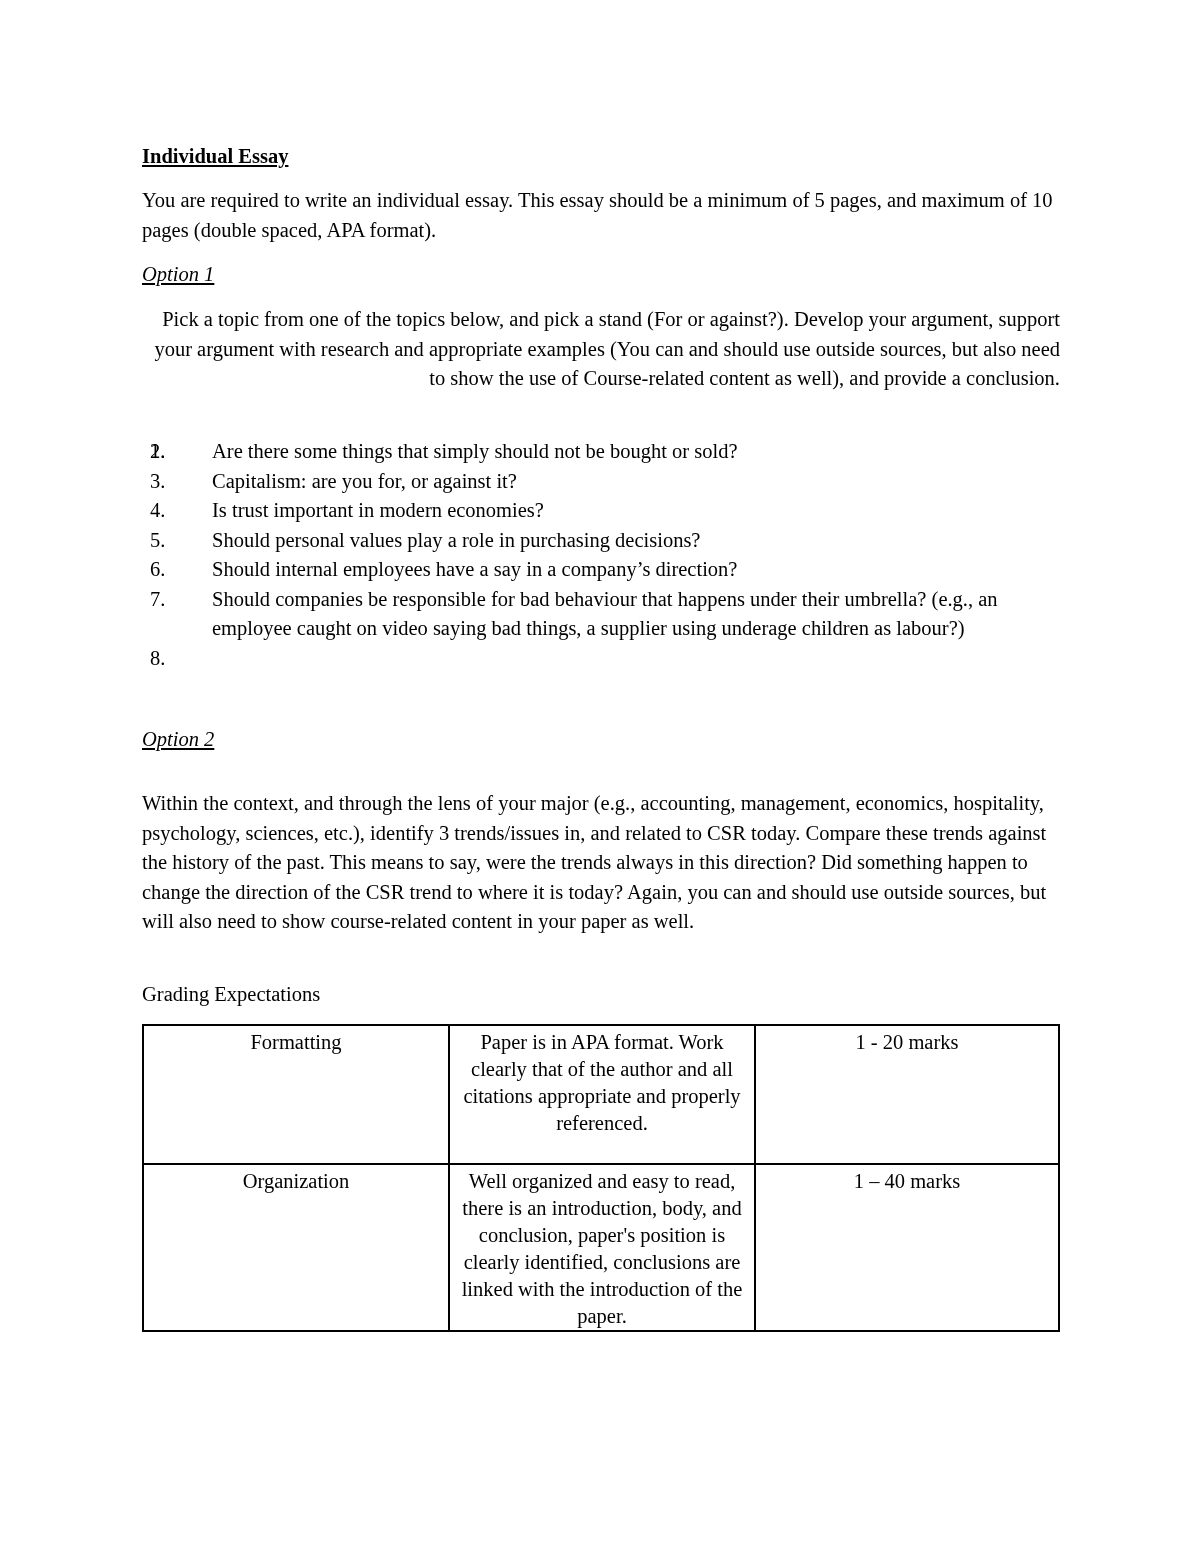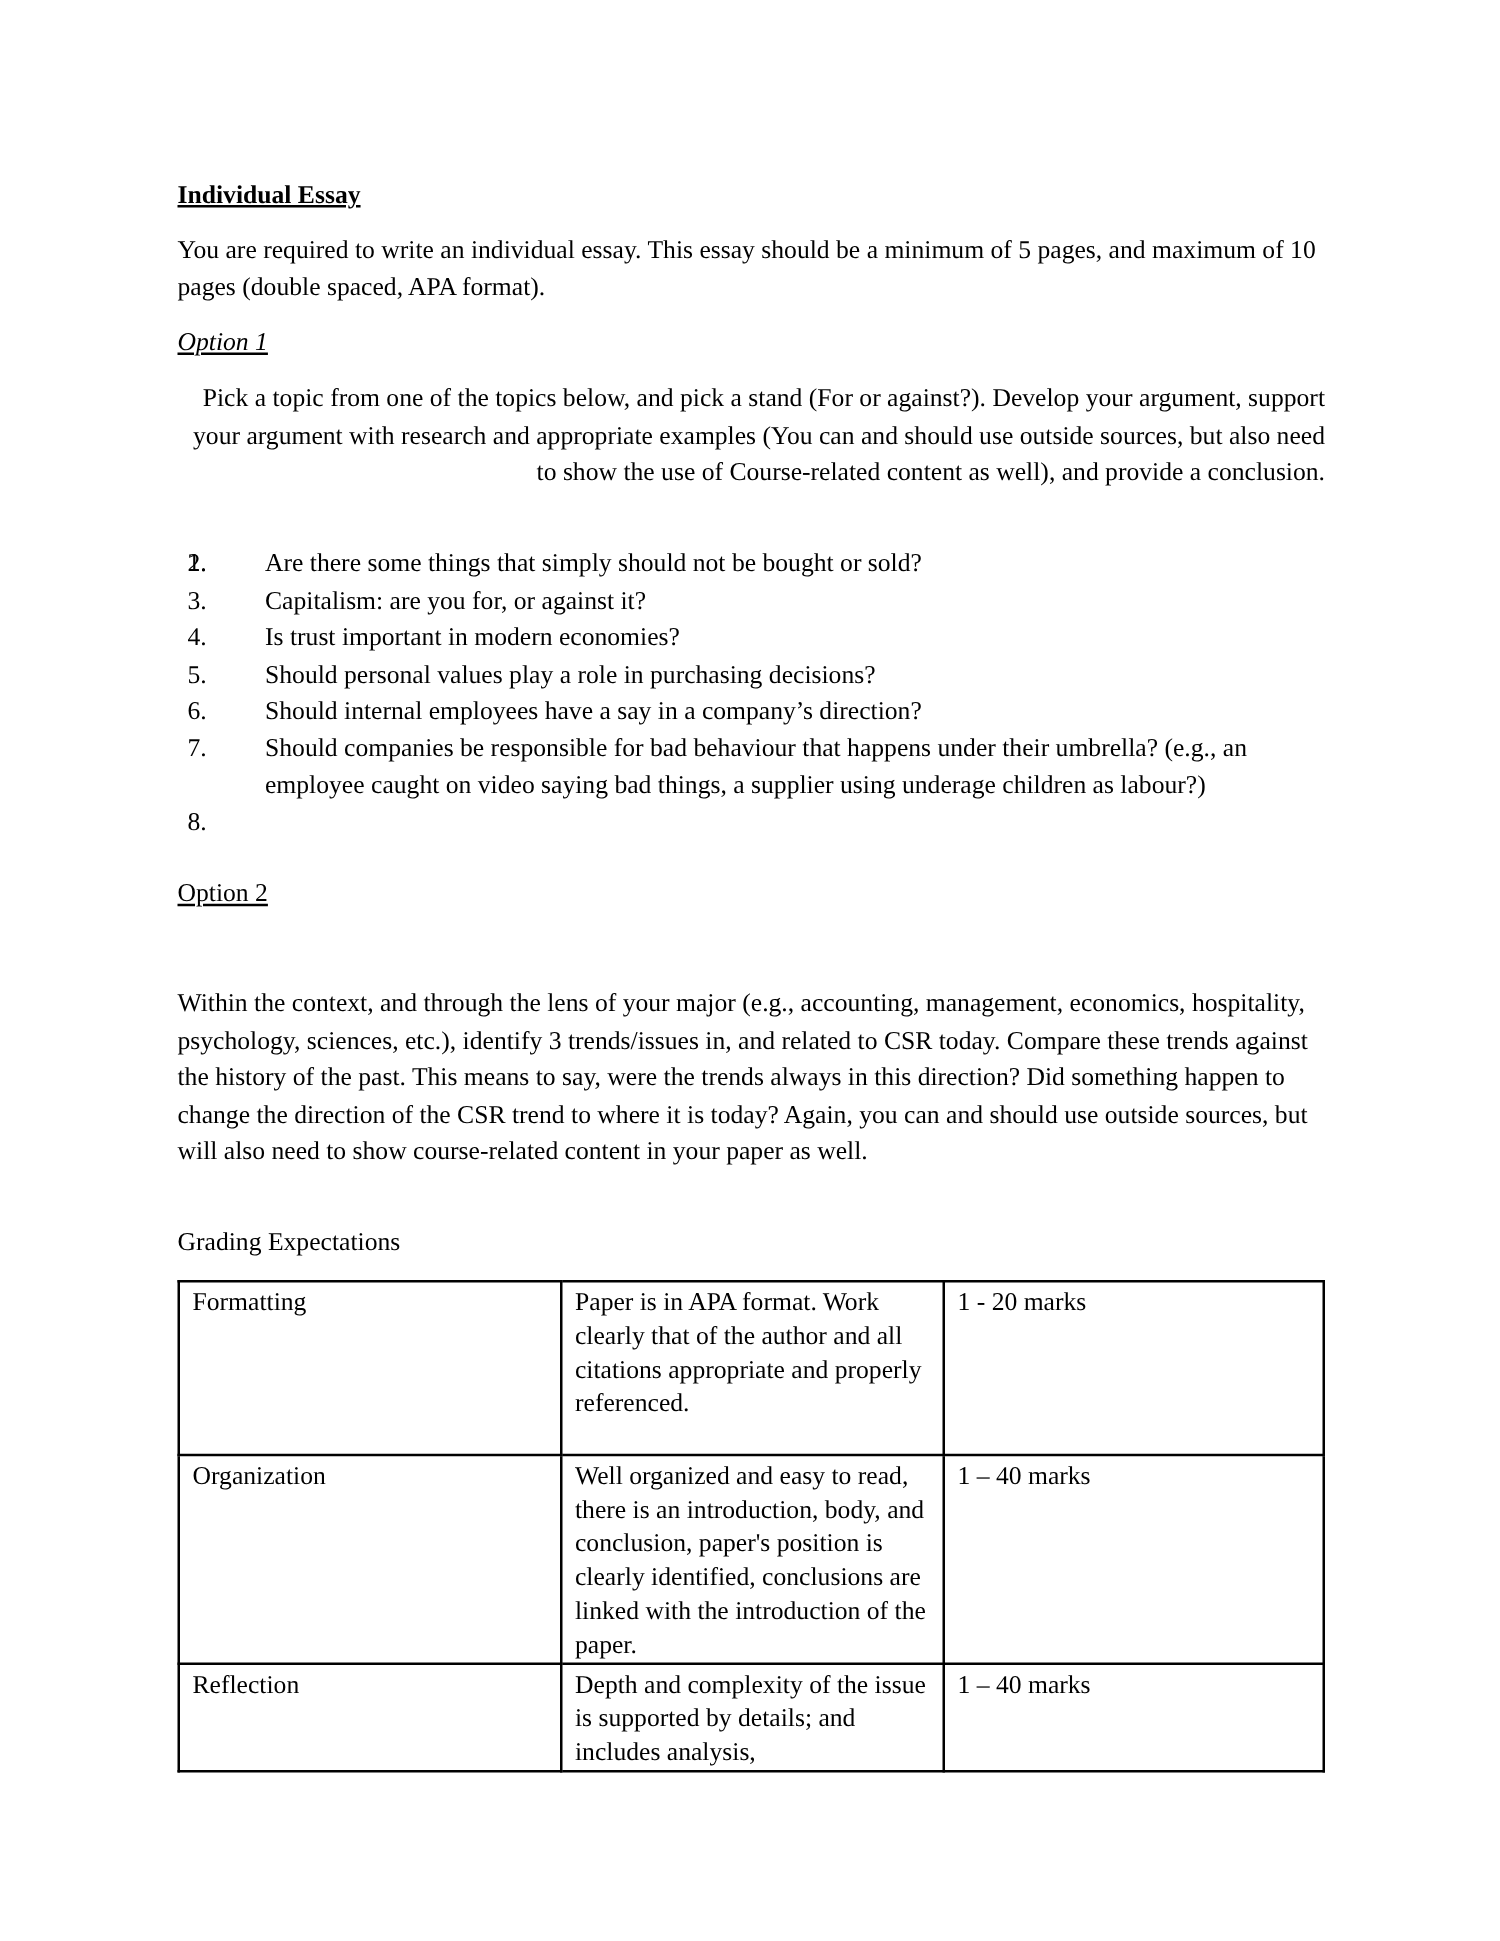--- a/index.html
+++ b/index.html
@@ -7,24 +7,24 @@
          font-family: "Liberation Serif", "DejaVu Serif", serif; color: #000; }
   .page { position: absolute; left: 142px; top: 0; width: 918px; }
   .txt { font-size: 20.5px; line-height: 29.5px; }
   .title { position: absolute; top: 142px; font-weight: bold; text-decoration: underline; font-size: 20.5px; line-height: 29.5px; }
   .p1 { position: absolute; top: 186px; width: 918px; }
   .opt1 { position: absolute; top: 260px; font-style: italic; text-decoration: underline; }
   .p2 { position: absolute; top: 305px; width: 918px; text-align: right; }
   ol.topics { position: absolute; top: 437px; margin: 0; padding: 0; list-style: none; width: 918px; }
   ol.topics li { position: relative; padding-left: 70px; }
   ol.topics li .num { position: absolute; left: 8px; top: 0; }
-  .opt2 { position: absolute; top: 701px; text-decoration: underline; text-align: center; }
+  .opt2 { position: absolute; top: 725px; font-style: italic; text-decoration: underline; text-align: center; }
   .p3 { position: absolute; top: 789px; width: 918px; }
   .grading { position: absolute; top: 980px; }
-  table.rubric { position: absolute; top: 1024px; left: 0; width: 918px; border-collapse: collapse; }
+  table.rubric { position: absolute; top: 1024px; left: 0; width: 918px; border-collapse: collapse; text-align: center; }
   table.rubric td { border: 2px solid #000; vertical-align: top; padding: 3px 10px 0 10px;
                     font-size: 20.5px; line-height: 27px; }
   table.rubric td.c1 { width: 284px; }
   table.rubric td.c2 { width: 284px; }
   table.rubric tr.r1 td { height: 134px; }
   table.rubric tr.r2 td { height: 158px; }
   table.rubric tr.r3 td { height: 77px; }
 </style>
 </head>
 <body>
@@ -57,20 +57,15 @@
         <tr class="r1">
       <td class="c1">Formatting</td>
       <td class="c2">Paper is in APA format. Work clearly that of the author and all citations appropriate and properly referenced.</td>
       <td class="c3">1 - 20 marks</td>
     </tr>
     <tr class="r2">
       <td class="c1">Organization</td>
       <td class="c2">Well organized and easy to read, there is an introduction, body, and conclusion, paper's position is clearly identified, conclusions are linked with the introduction of the paper.</td>
       <td class="c3">1 – 40 marks</td>
     </tr>
-    <tr class="r3">
-      <td class="c1">Reflection</td>
-      <td class="c2">Depth and complexity of the issue is supported by details; and includes analysis,</td>
-      <td class="c3">1 – 40 marks</td>
-    </tr>
   </tbody>
     </table>
 </div>
 
 </body></html>

